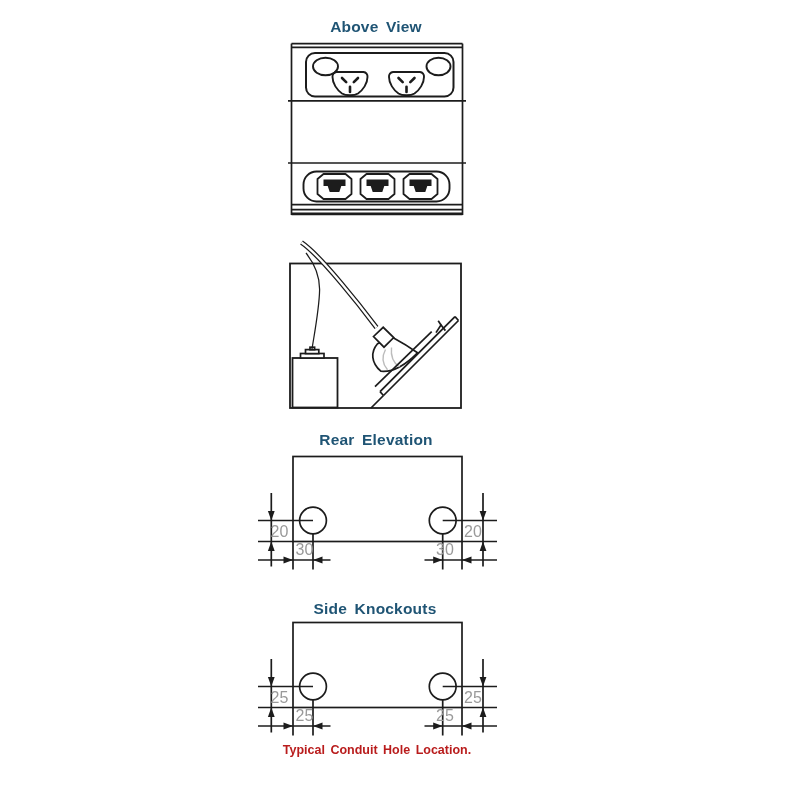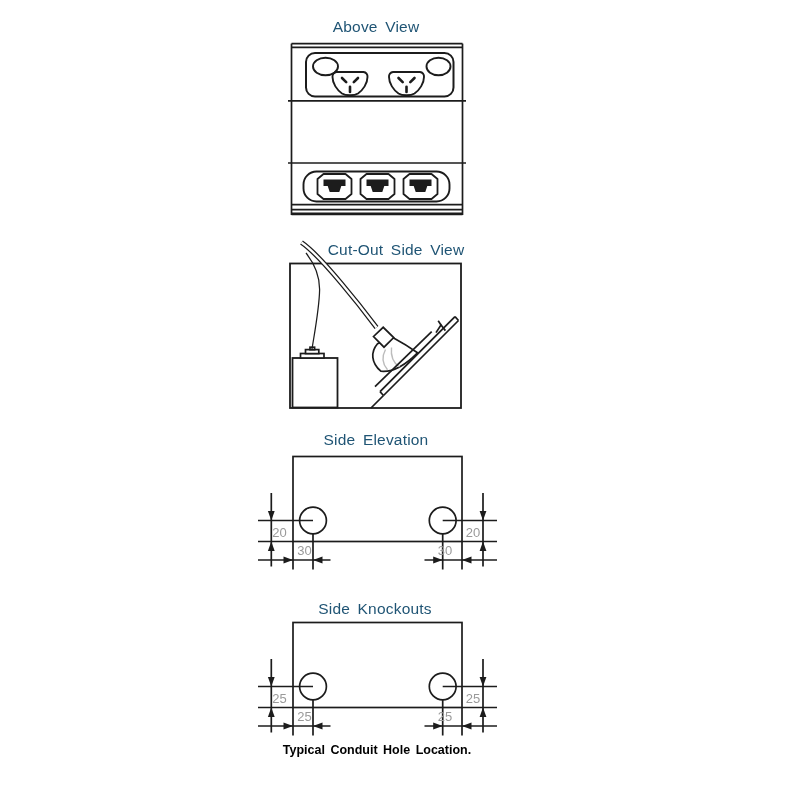--- a/index.html
+++ b/index.html
@@ -1,22 +1,22 @@
 <!DOCTYPE html>
 <html><head>
 <meta charset="utf-8">
 <style>
   html,body{margin:0;padding:0;background:#ffffff;}
   #page{position:relative;width:800px;height:800px;background:#ffffff;overflow:hidden;
         font-family:"Liberation Sans", sans-serif;}
   #lineart{position:absolute;left:0;top:0;}
   .txt{position:absolute;transform:translate(-50%,-50%);white-space:nowrap;}
-  .title{color:#1f5474;font-size:15.5px;font-weight:400;word-spacing:3px;letter-spacing:.2px;}
-  .dim{color:#9a9a9a;font-size:13px;font-weight:400;}
-  .footer{color:#000000;font-size:12.5px;font-weight:600;word-spacing:2px;}
+  .title{color:#1f5474;font-size:15.5px;font-weight:700;word-spacing:3px;letter-spacing:.2px;}
+  .dim{color:#9a9a9a;font-size:16px;font-weight:400;}
+  .footer{color:#b91c1c;font-size:12.5px;font-weight:600;word-spacing:2px;}
 </style>
 </head>
 <body>
 
 <div id="page">
 
   <svg id="lineart" width="800" height="800" viewBox="0 0 800 800" fill="none" stroke="#1c1c1c" stroke-width="1.7">
 
     <defs>
 
@@ -138,22 +138,21 @@
         <line x1="441" y1="325" x2="438.2" y2="320.8"></line>
       </g>
     </g>
 
     <use href="#elev-geom" transform="translate(293,541.5)"></use>
 
     <use href="#elev-geom" transform="translate(293,707.5)"></use>
   </svg>
 
   <div class="txt title" style="left:376px;top:27px">Above View</div>
-  <div class="txt title" style="left:396px;top:249.5px">Cut-Out Side View</div>
-  <div class="txt title" style="left:376px;top:440px">Side Elevation</div>
+  <div class="txt title" style="left:376px;top:440px">Rear Elevation</div>
   <div class="txt title" style="left:375px;top:608.5px">Side Knockouts</div>
 
   <div class="txt dim" style="left:279.5px;top:531.5px">20</div>
   <div class="txt dim" style="left:304.5px;top:550px">30</div>
   <div class="txt dim" style="left:473px;top:531.5px">20</div>
   <div class="txt dim" style="left:445px;top:549.5px">30</div>
 
   <div class="txt dim" style="left:279.5px;top:697.5px">25</div>
   <div class="txt dim" style="left:304.5px;top:716px">25</div>
   <div class="txt dim" style="left:473px;top:697.5px">25</div>

